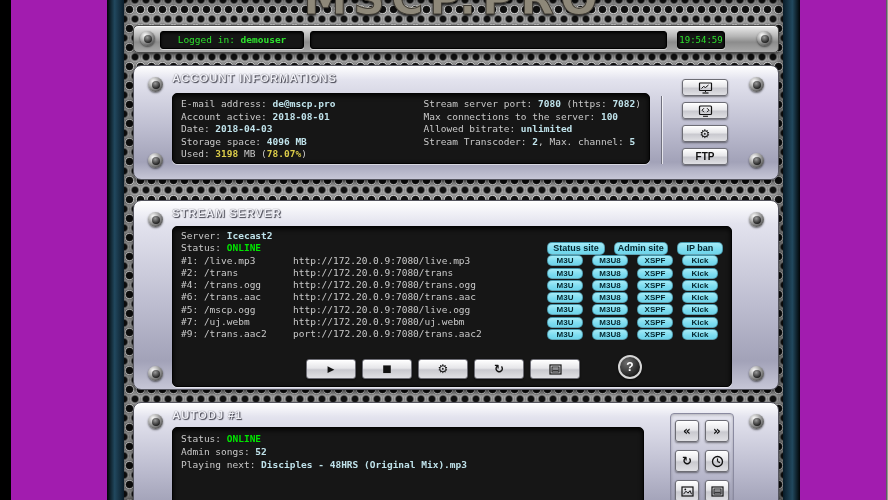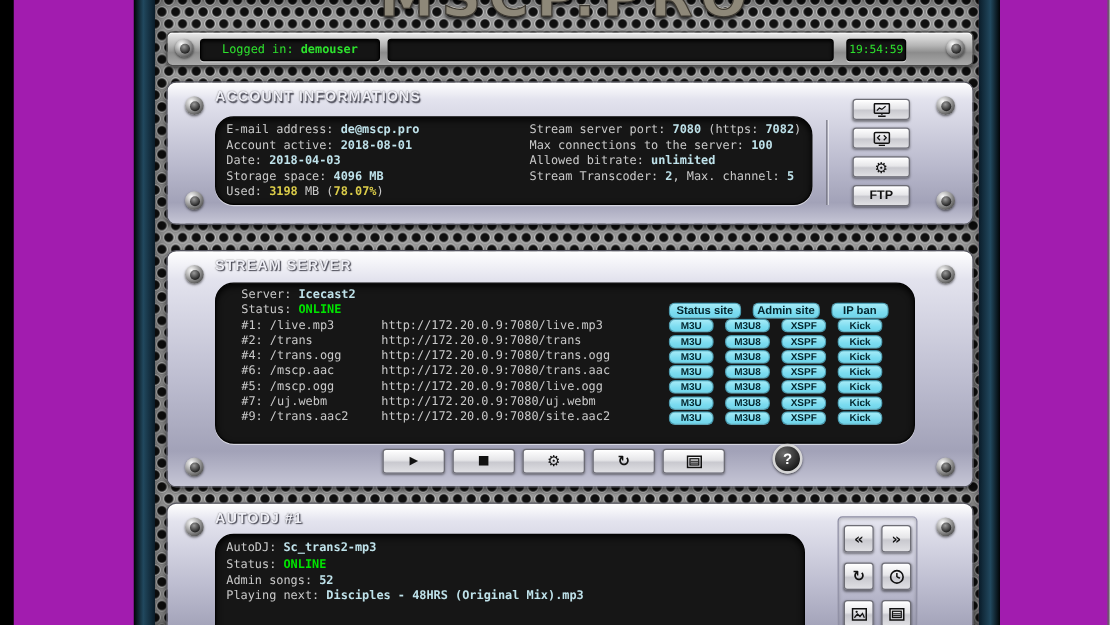--- a/index.html
+++ b/index.html
@@ -50,27 +50,27 @@
   .panel{position:absolute;left:9px;width:644px;border-radius:8px;border:1px solid #55555f;
     background:linear-gradient(180deg,#ffffff,#e3e3ee 12%,#bdbdd0 55%,#a2a2b8 85%,#c6c6d6 100%);
     box-shadow:0 2px 5px rgba(0,0,0,.7),inset 0 1px 0 #fff;text-decoration:underline;}
   .panel h2{position:absolute;left:38px;top:6px;margin:0;font-family:"Liberation Sans",sans-serif;
     font-size:11.5px;font-weight:bold;letter-spacing:.8px;color:#efeff6;
     text-shadow:1px 1px 1px #41414d,0 0 1px #555;}
   .p-account{top:65px;height:113px;}
   .p-stream{top:200px;height:188px;}
   .p-autodj{top:402px;height:118px;}
 
-  .blackbox{position:absolute;background:#161616;border:1px solid #030303;border-radius:15px;
+  .blackbox{position:absolute;background:#161616;border:1px solid #030303;border-radius:5px;
     box-shadow:inset 0 2px 5px rgba(0,0,0,.9),0 1px 0 rgba(255,255,255,.55);
     font-size:9.5px;color:#c9c9c9;}
   .abox{left:38px;top:27px;width:478px;height:71px;display:flex;padding:4px 8px;box-sizing:border-box;}
   .abox .col1{width:250px;}
   .abox .col2{flex:1;}
-  .sbox{left:38px;top:25px;width:560px;height:129px;padding:3px 20px;box-sizing:border-box;}
+  .sbox{left:38px;top:25px;width:560px;height:161px;padding:3px 8px;box-sizing:border-box;}
   .dbox{left:38px;top:24px;width:472px;height:96px;padding:5px 8px;box-sizing:border-box;}
 
   .tline{height:12.5px;line-height:12.5px;white-space:pre;}
   .dbox .tline{height:12.8px;line-height:12.8px;}
   .s-l{color:#c9c9c9;}
   .s-v{color:#bfe2ea;font-weight:bold;}
   .s-g{color:#00e400;font-weight:bold;}
   .s-y{color:#dbcc49;font-weight:bold;}
 
   .vdivider{position:absolute;left:527px;top:30px;width:1px;height:68px;background:#70707e;
@@ -231,21 +231,21 @@
             <span class="c-idpath tline">#4: /trans.ogg</span>
             <span class="c-url tline">http://172.20.0.9:7080/trans.ogg</span>
             <span class="c-btns">
               <button class="cybtn m">M3U</button>
               <button class="cybtn m">M3U8</button>
               <button class="cybtn m">XSPF</button>
               <button class="cybtn m">Kick</button>
             </span>
           </div>
           <div class="srow">
-            <span class="c-idpath tline">#6: /mscp.aac</span>
+            <span class="c-idpath tline">#6: /trans.aac</span>
             <span class="c-url tline">http://172.20.0.9:7080/trans.aac</span>
             <span class="c-btns">
               <button class="cybtn m">M3U</button>
               <button class="cybtn m">M3U8</button>
               <button class="cybtn m">XSPF</button>
               <button class="cybtn m">Kick</button>
             </span>
           </div>
           <div class="srow">
             <span class="c-idpath tline">#5: /mscp.ogg</span>
@@ -262,21 +262,21 @@
             <span class="c-url tline">http://172.20.0.9:7080/uj.webm</span>
             <span class="c-btns">
               <button class="cybtn m">M3U</button>
               <button class="cybtn m">M3U8</button>
               <button class="cybtn m">XSPF</button>
               <button class="cybtn m">Kick</button>
             </span>
           </div>
           <div class="srow">
             <span class="c-idpath tline">#9: /trans.aac2</span>
-            <span class="c-url tline">http://172.20.0.9:7080/site.aac2</span>
+            <span class="c-url tline">port://172.20.0.9:7080/trans.aac2</span>
             <span class="c-btns">
               <button class="cybtn m">M3U</button>
               <button class="cybtn m">M3U8</button>
               <button class="cybtn m">XSPF</button>
               <button class="cybtn m">Kick</button>
             </span>
           </div>
         </div>
       <div class="transport" id="transport">
           <button class="mbtn tbtn">
@@ -303,21 +303,20 @@
           </button>
         </div>
       <button class="help">?</button>
     </section>
 
     <section class="panel p-autodj">
       <span class="screw" style="left:14px;top:11px;"></span>
       <span class="screw" style="left:615px;top:11px;"></span>
       <h2>AUTODJ #1</h2>
       <div class="blackbox dbox" id="dj-box">
-          <div class="tline"><span class="s-l">AutoDJ: </span><span class="s-v">Sc_trans2-mp3</span></div>
           <div class="tline"><span class="s-l">Status: </span><span class="s-g">ONLINE</span></div>
           <div class="tline"><span class="s-l">Admin songs: </span><span class="s-v">52</span></div>
           <div class="tline"><span class="s-l">Playing next: </span><span class="s-v">Disciples - 48HRS (Original Mix).mp3</span></div>
         </div>
       <div class="djframe">
         <div class="djgrid" id="dj-btns">
             <button class="mbtn gbtn">
               <span class="glyph g-nav">«</span>
             </button>
             <button class="mbtn gbtn">

